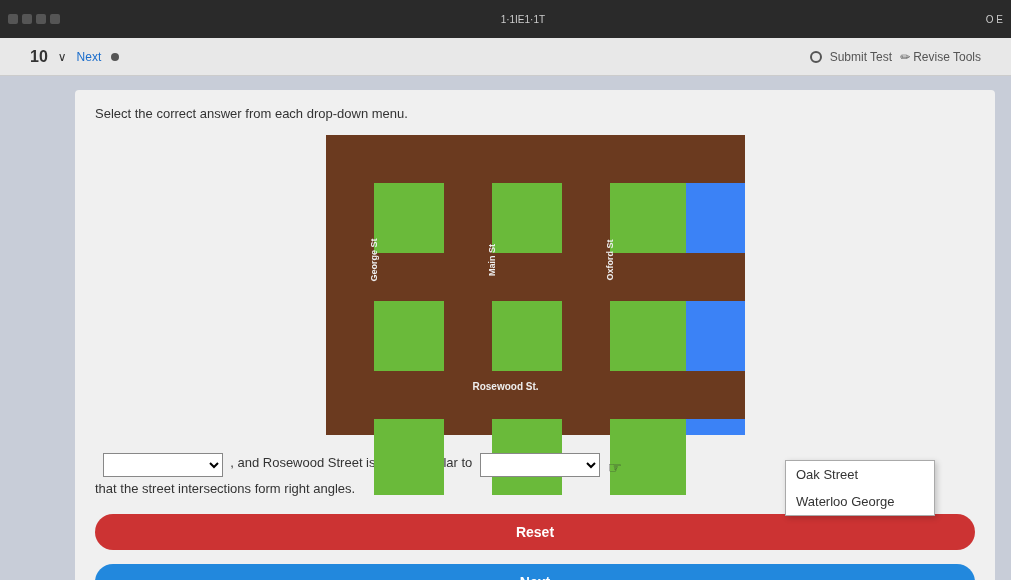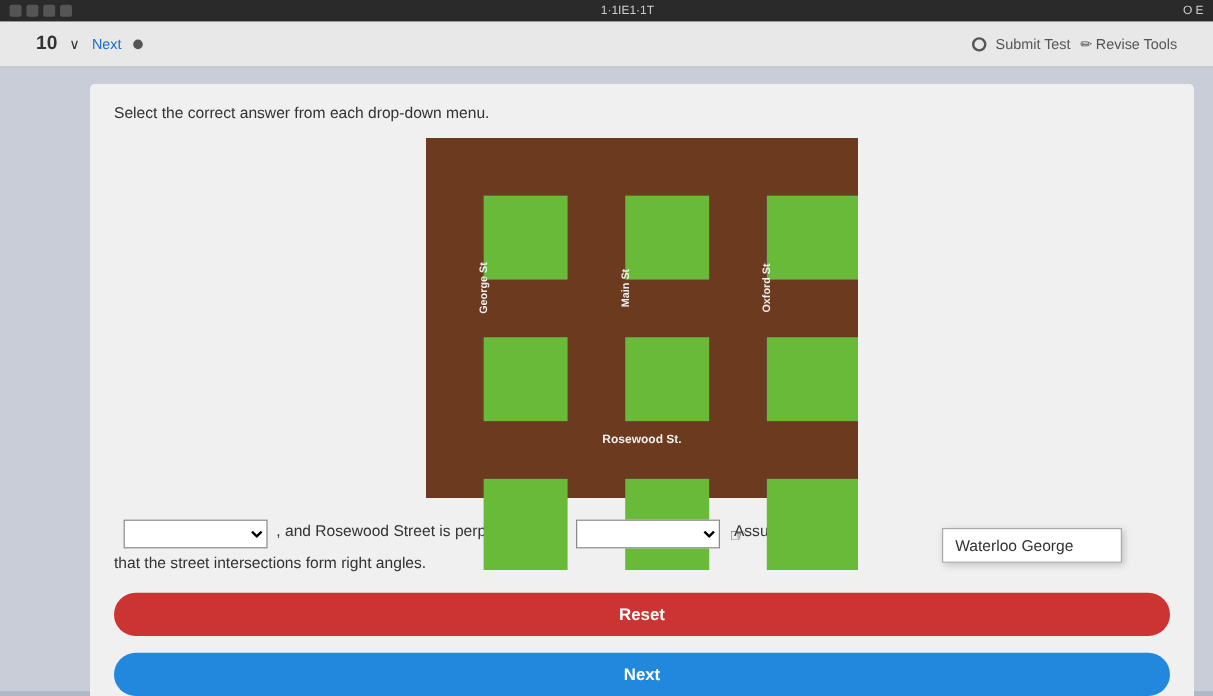--- a/index.html
+++ b/index.html
@@ -6,21 +6,21 @@
     body {
       width: 1011px;
       height: 580px;
       background: #b0b8c8;
       font-family: Arial, sans-serif;
       overflow: hidden;
     }
 
     
     .top-bar {
-      height: 18px;
+      height: 38px;
       background: #2a2a2a;
       display: flex;
       align-items: center;
       padding: 0 8px;
       gap: 6px;
     }
     .top-bar-icons {
       display: flex;
       gap: 4px;
     }
@@ -131,23 +131,23 @@
     }
 
     
     .map-wrapper {
       display: flex;
       justify-content: center;
       margin-bottom: 18px;
     }
 
     .map-container {
-      width: 360px;
+      width: 419px;
       height: 300px;
-      background: #4c1d95;
+      background: #3b82f6;
       position: relative;
       overflow: visible;
     }
 
     
     .street-h1 {
       position: absolute;
       top: 0; left: 0; right: 0;
       height: 48px;
       background: #6b3a1f;
@@ -396,20 +396,21 @@
           <option value="Waterloo Street">Waterloo Street</option>
         </select>
         <span class="dropdown-arrow-cursor">☞</span>
       </div>
       &nbsp;
       <span class="assume-text">Assume</span>
       <span class="question-line2">that the street intersections form right angles.</span>
     </div>
 
     <div class="dropdown-popup">
+      <div class="dropdown-popup-item">Oak Street</div>
       <div class="dropdown-popup-item">Waterloo George</div>
     </div>
 
     <div class="buttons-row">
       <button class="btn-reset">Reset</button>
       <button class="btn-next">Next</button>
     </div>
 
   </div>
 </div>

